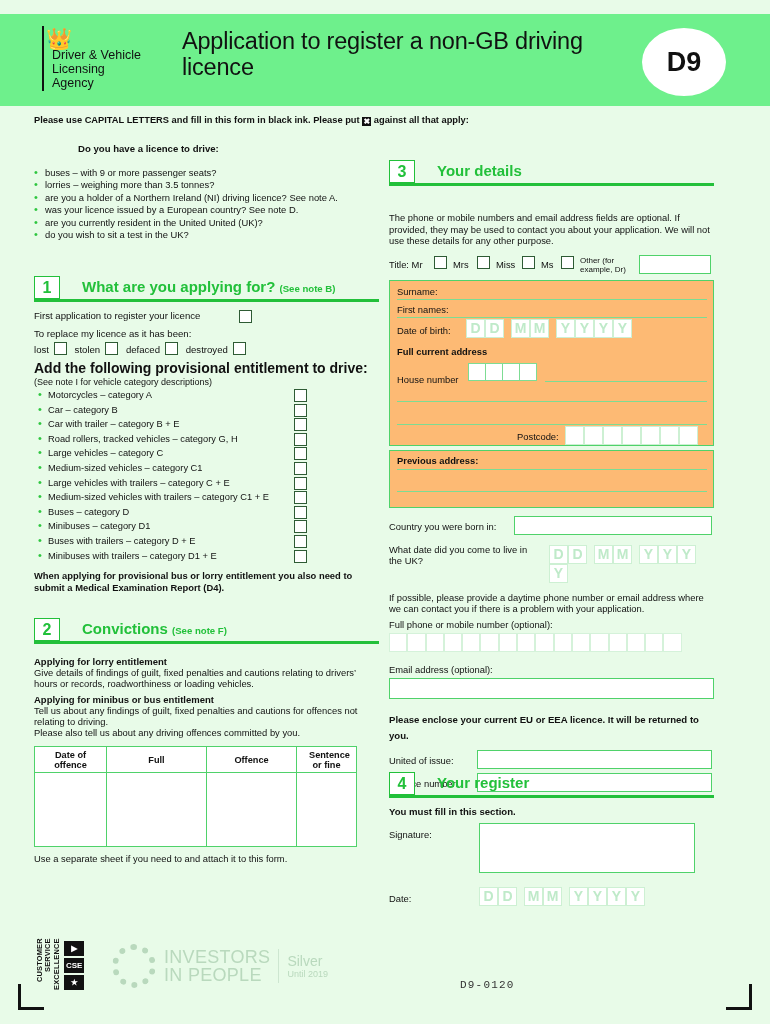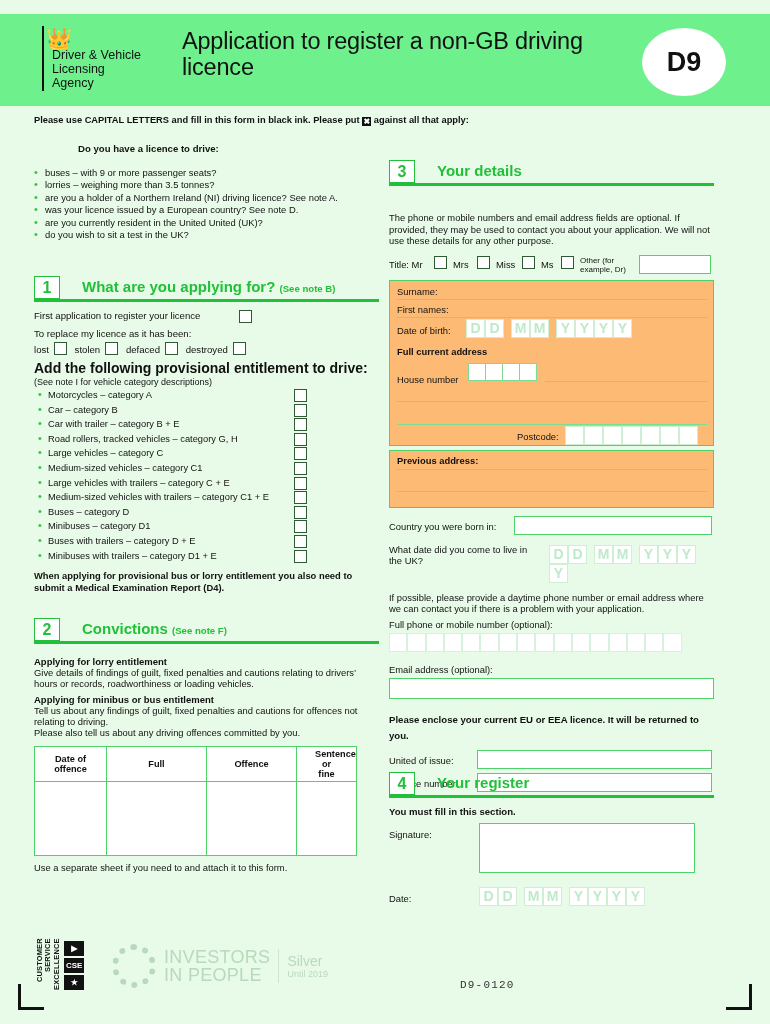--- a/index.html
+++ b/index.html
@@ -137,21 +137,21 @@
   .conduct { color: #22c03a; font-size: 10.5px; font-weight: bold; }
   .b { font-size: 9.5px; font-weight: bold; margin-top: 4px; }
   .p { font-size: 9.4px; line-height: 11.3px; margin-top: 0px; }
   table.conv {
     margin-top: 8px; border-collapse: collapse; width: 322px;
     table-layout: fixed;
   }
   table.conv th, table.conv td {
     border: 1px solid #4fd26a; font-size: 9.2px; font-weight: bold;
     color: #111; text-align: center; background: #ffffff;
-    padding: 2px 18px;
+    padding: 2px 12px;
   }
   table.conv th { height: 26px; }
   table.conv td { height: 74px; }
   .sepsheet { font-size: 9.4px; margin-top: 6px; }
 
   
   .s3 { position: absolute; left: 389px; top: 160px; width: 325px; color: #111; }
   .s3p { font-size: 9.4px; line-height: 11.6px; margin-top: 4px; }
   .titlerow { position: relative; height: 22px; margin-top: 8px; font-size: 9.4px; }
   .titlerow span.lbl { position: absolute; top: 4px; }

